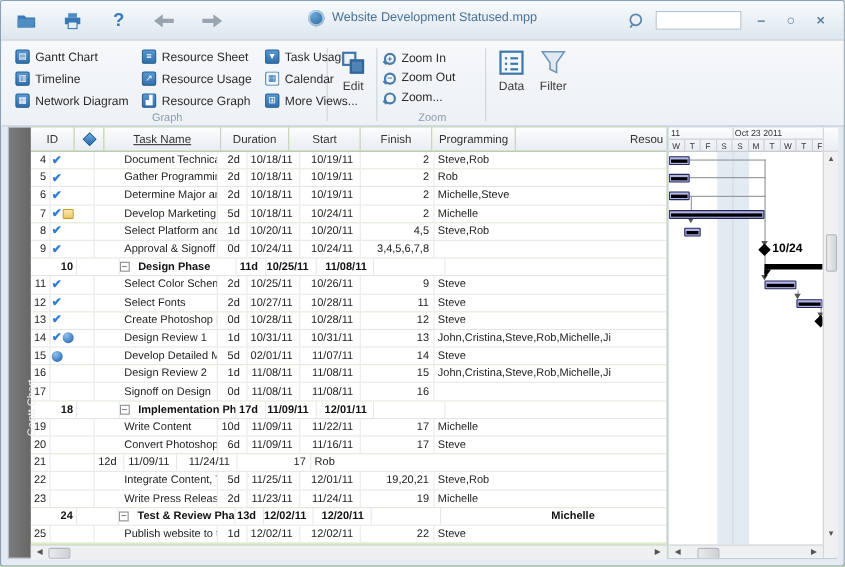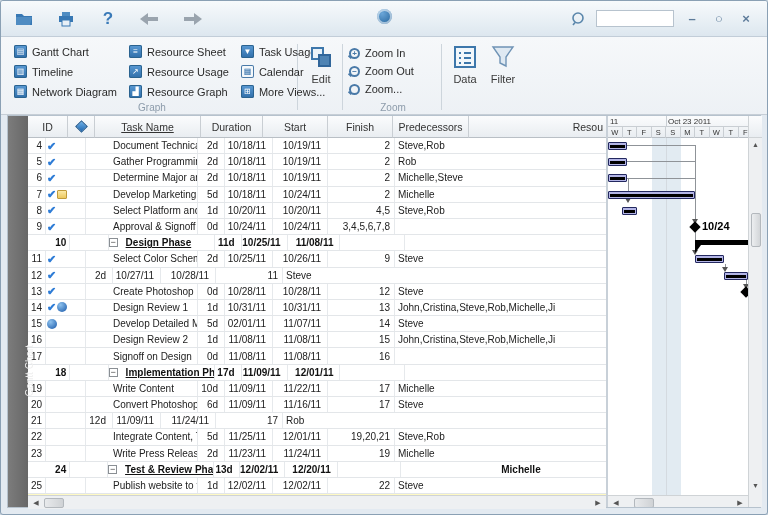--- a/index.html
+++ b/index.html
@@ -42,21 +42,21 @@
   .zoom-items { display:flex; flex-direction:column; gap:2px; }
   .zitem { display:flex; align-items:center; gap:5px; font-size:11px; color:#2b2b2b; height:16px; }
   .mag { width:11px; height:11px; border:2px solid #4a7aa8; border-radius:50%; position:relative; color:#4a7aa8; font-size:8px; line-height:7px; text-align:center; font-weight:bold; flex:none; }
   .mag::after { content:""; position:absolute; width:4px; height:2px; background:#4a7aa8; left:-3px; bottom:-1px; transform:rotate(45deg); }
 
   
   .main { margin:0 6px; height:393px; display:flex; background:#fff; border:1px solid #b6c2cd; }
   .sidebar { width:20px; background:linear-gradient(90deg,#7c7c7c,#676767); position:relative; flex:none; }
   .sidebar .vtext { position:absolute; top:52%; left:50%; transform:translate(-50%,-50%) ; writing-mode:vertical-rl; text-orientation:mixed; rotate:180deg; color:#efefef; font-size:10px; white-space:nowrap; }
 
-  .table-panel { width:578px; flex:none; display:flex; flex-direction:column; background:#fef9c3; }
+  .table-panel { width:578px; flex:none; display:flex; flex-direction:column; background:#bef264; }
   .thead { height:22px; display:flex; flex:none; }
   .th { background:linear-gradient(#fbfcfd,#e9edf1); border-right:1px solid #c9ced3; border-bottom:1px solid #b9bfc5; font-size:10.5px; color:#333; display:flex; align-items:center; justify-content:center; overflow:hidden; white-space:nowrap; }
   .th.right { justify-content:flex-end; padding-right:3px; }
   .hdiamond { width:9px; height:9px; background:linear-gradient(135deg,#6db1e8,#1f66b0); transform:rotate(45deg); border:1px solid #155089; }
 
   .trows { height:357px; overflow:hidden; flex:none; }
   .trow { height:16.2px; display:flex; font-size:10px; color:#222; border-bottom:1px solid #e3e6e9; background:#fff; }
   .trow.summary { font-weight:bold; color:#111;padding-left:25px; }
   .td { display:flex; align-items:center; overflow:hidden; white-space:nowrap; border-right:1px solid #e6e9ec; height:100%; }
   .c-id   { width:18px; justify-content:flex-end; padding-right:3px; }
@@ -65,21 +65,21 @@
   .c-dur  { width:27px; justify-content:flex-end; padding-right:6px; }
   .c-start{ width:48px; justify-content:flex-end; padding-right:6px; }
   .c-fin  { width:55px; justify-content:flex-end; padding-right:6px; }
   .c-pred { width:67px; justify-content:flex-end; padding-right:4px; }
   .c-res  { width:211px; padding-left:3px; border-right:none; }
   .ind-check { color:#2e7cd6; font-size:11px; font-weight:bold; line-height:10px; }
   .ind-note { width:10px; height:9px; background:linear-gradient(#fbe9a6,#edc85f); border:1px solid #c09b3a; border-radius:1px; display:inline-block; }
   .ind-sphere { width:10px; height:10px; border-radius:50%; background:radial-gradient(circle at 35% 30%, #8ec2ee, #1857a8); display:inline-block; }
   .collapse { width:9px; height:9px; border:1px solid #8a8f94; background:#fff; color:#444; font-size:9px; line-height:7px; text-align:center; margin-right:4px; flex:none; font-weight:normal; }
   .nm.indent { padding-left:27px; }
-  .nm.sum { padding-left:4px;text-decoration:underline; }
+  .nm.sum { padding-left:4px; }
 
   .hscroll { height:14px; background:#eef0f2; border-top:1px solid #cfd3d6; position:relative; flex:none; }
   .sarrow { position:absolute; top:1px; width:12px; height:11px; font-size:7px; color:#555; text-align:center; line-height:11px; }
   .sthumb { position:absolute; top:2px; height:10px; background:linear-gradient(90deg,#e8eaec,#cfd2d5); border:1px solid #b3b8bd; border-radius:2px; }
 
   .splitter { width:2px; background:#c8d0d8; flex:none; }
 
   .gantt-panel { width:140px; flex:none; display:flex; flex-direction:column; background:#fff; overflow:hidden; }
   .ghead { height:22px; flex:none; border-bottom:1px solid #b9bfc5; background:linear-gradient(#fbfcfd,#e9edf1); position:relative; font-size:8px; color:#333; }
   .tier1 { position:absolute; top:0; left:0; right:0; height:11px; border-bottom:1px solid #c9ced3; }
@@ -135,20 +135,21 @@
       </div>
       <div class="tbtn">
         <svg width="20" height="12" viewBox="0 0 20 12">
             <path d="M12 0 L20 6 L12 12 L12 8 L2 8 L2 4 L12 4 z" fill="#9aa4ae"></path>
           </svg>
       </div>
     </div>
     <div class="title-center">
       <span class="title-inner">
         <span class="app-ico"></span>
+        <span>Website Development Statused.mpp</span>
       </span>
     </div>
     <div class="tb-right">
       <svg width="16" height="16" viewBox="0 0 16 16">
           <circle cx="7" cy="7" r="5" fill="none" stroke="#5a86ab" stroke-width="1.6"></circle>
           <line x1="4" y1="11.5" x2="2" y2="14" stroke="#5a86ab" stroke-width="1.6"></line>
         </svg>
       <input class="search-box" value="" style="">
       <span class="winbtn">–</span>
       <span class="winbtn">○</span>
@@ -264,21 +265,21 @@
     <div class="table-panel">
       <div class="thead">
         <div class="th" style="width:40px;">ID</div>
         <div class="th" style="width:27px;">
             <span class="hdiamond"></span>
           </div>
         <div class="th" style="width:106px;text-decoration:underline;">Task Name</div>
         <div class="th" style="width:62px;">Duration</div>
         <div class="th" style="width:65px;">Start</div>
         <div class="th" style="width:65px;text-align:center;">Finish</div>
-        <div class="th" style="width:76px;">Predecessors</div>
+        <div class="th" style="width:76px;">Programming</div>
         <div class="th right" style="width:137px; border-right:none;">Resou</div>
       </div>
       <div class="trows">
           <div class="trow">
             <div class="td c-id">4</div>
             <div class="td c-ind">
               <span class="ind-check">✔</span>
             </div>
             <div class="td c-name">
               <span class="nm indent">Document Technical ...</span>
@@ -384,20 +385,23 @@
             <div class="td c-dur">2d</div>
             <div class="td c-start">10/25/11</div>
             <div class="td c-fin">10/26/11</div>
             <div class="td c-pred">9</div>
             <div class="td c-res">Steve</div>
           </div>
           <div class="trow">
             <div class="td c-id">12</div>
             <div class="td c-ind">
               <span class="ind-check">✔</span>
+            </div>
+            <div class="td c-name">
+              <span class="nm indent">Select Fonts</span>
             </div>
             <div class="td c-dur">2d</div>
             <div class="td c-start">10/27/11</div>
             <div class="td c-fin">10/28/11</div>
             <div class="td c-pred">11</div>
             <div class="td c-res">Steve</div>
           </div>
           <div class="trow">
             <div class="td c-id">13</div>
             <div class="td c-ind">

